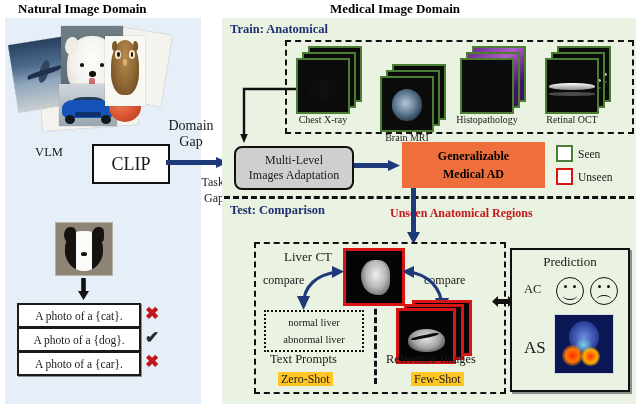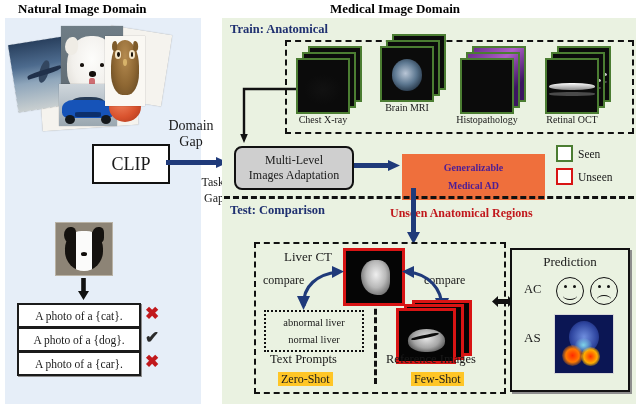--- a/index.html
+++ b/index.html
@@ -124,22 +124,22 @@
       background:#4a4a4a;border-radius:40%;}
 
   
   #mlfa{left:234px;top:146px;width:116px;height:40px;background:#cfcfcf;
       border:2.5px solid #111;border-radius:8px;display:flex;flex-direction:column;
       align-items:center;justify-content:center;font-size:12px;line-height:15px;}
 
   
   #gen-ad{left:402px;top:142px;width:143px;height:46px;background:#ef6f3c;
       display:flex;flex-direction:column;align-items:center;justify-content:center;
-      font-weight:bold;font-size:10px;line-height:18px;color:#4c1d95;
-      font-family:"Liberation Serif", serif;margin-top:12px;}
+      font-weight:bold;font-size:12px;line-height:18px;color:#000000;
+      font-family:"Liberation Serif", serif;}
 
   
   .legend-row{position:absolute;display:flex;align-items:center;gap:5px;font-size:11.5px;}
   .sw{width:13px;height:13px;background:#fff;}
 
   
   #warn{left:390px;top:206px;text-align:center;font-weight:bold;font-size:12px;
       line-height:14px;color:#c1181c;white-space:nowrap;}
 
   
@@ -213,20 +213,21 @@
         <div class="owleye" style="right:16%;">
             <i></i>
           </div>
         <div class="owlbeak"></div>
       </div>
     </div>
   </div>
 </div>
 
 <div class="abs" id="vlm-label">
+  <div>VLM</div>
 </div>
 
 <div class="abs" id="clip-box">
   <span>CLIP</span>
 </div>
 
 <div class="abs" id="domain-gap">
   <div>Domain</div>
   <div>Gap</div>
 </div>
@@ -274,21 +275,21 @@
 <div class="abs sec-title" style="left:230px;top:22px;">Train: Anatomical</div>
 
 <div class="dashed-box" style="left:285px;top:40px;width:345px;height:90px;"></div>
 
 <div class="stack" style="left:296px;top:46px;">
   <div class="sh s3 xray"></div>
   <div class="sh s2 xray"></div>
   <div class="sh s1 xray"></div>
   <div class="mod-label">Chest X-ray</div>
 </div>
-<div class="stack" style="left:380px;top:34px;">
+<div class="stack" style="left:380px;top:64px;">
   <div class="sh s3 mri"></div>
   <div class="sh s2 mri"></div>
   <div class="sh s1 mri"></div>
   <div class="mod-label">Brain MRI</div>
 </div>
 <div class="stack" style="left:460px;top:46px;padding-left:40px;">
   <div class="sh s3 histo alt"></div>
   <div class="sh s2 histo alt"></div>
   <div class="sh s1 histo"></div>
   <div class="mod-label">Histopathology</div>
@@ -360,22 +361,22 @@
 </svg>
 
 <svg class="abs" style="left:400px;top:262px;width:52px;height:56px;" viewBox="0 0 52 56">
   <path d="M8 10 C28 12 42 26 42 46" stroke="#1f3a7a" stroke-width="3.2" fill="none"></path>
   <path d="M14 4 L2 9.5 L14 16 Z" fill="#1f3a7a"></path>
   <path d="M35 36 L49 36 L42 52 Z" fill="#1f3a7a"></path>
 </svg>
 
 <div class="dotted-box" style="left:264px;top:310px;width:96px;height:38px;background:#eaf2e1;">
   <div style="text-align:center;font-size:10.5px;line-height:17px;padding-top:2px;">
+    <div>normal liver</div>
     <div>abnormal liver</div>
-    <div>normal liver</div>
   </div>
 </div>
 <div class="small-lbl" style="left:270px;top:352px;font-size:12.5px;">Text Prompts</div>
 <div class="abs" style="left:278px;top:369px;">
   <span class="hl">Zero-Shot</span>
 </div>
 
 <div class="abs" style="left:396px;top:300px;width:72px;height:58px;">
   <div class="redimg" style="left:16px;top:0;width:54px;height:50px;"></div>
   <div class="redimg" style="left:8px;top:4px;width:54px;height:50px;"></div>
@@ -404,20 +405,20 @@
     </div>
   </div>
   <div class="abs" style="left:78px;top:27px;">
     <div class="face sad">
       <span class="e" style="left:7px;"></span>
       <span class="e" style="right:7px;"></span>
       <span class="m"></span>
     </div>
   </div>
 
-  <div class="abs" style="left:12px;top:80px;font-size:13px;">AS</div>
+  <div class="abs" style="left:12px;top:88px;font-size:17px;">AS</div>
   <div id="heat">
     <div class="hb" style="left:24%;top:10%;width:52%;height:56%;background:radial-gradient(ellipse,#6f8ede 0%,#2f46a0 60%,rgba(11,22,84,0) 100%);"></div>
     <div class="hb" style="left:12%;top:52%;width:36%;height:36%;background:radial-gradient(circle,#ff2a00 0%,#ff7a00 45%,rgba(11,22,84,0) 78%);"></div>
     <div class="hb" style="left:44%;top:56%;width:34%;height:32%;background:radial-gradient(circle,#ff3300 0%,#ffae00 50%,rgba(11,22,84,0) 80%);"></div>
     <div class="hb" style="left:34%;top:40%;width:30%;height:24%;background:radial-gradient(ellipse,#7fd4e8 0%,rgba(11,22,84,0) 75%);"></div>
   </div>
 </div>
 
 </body></html>

